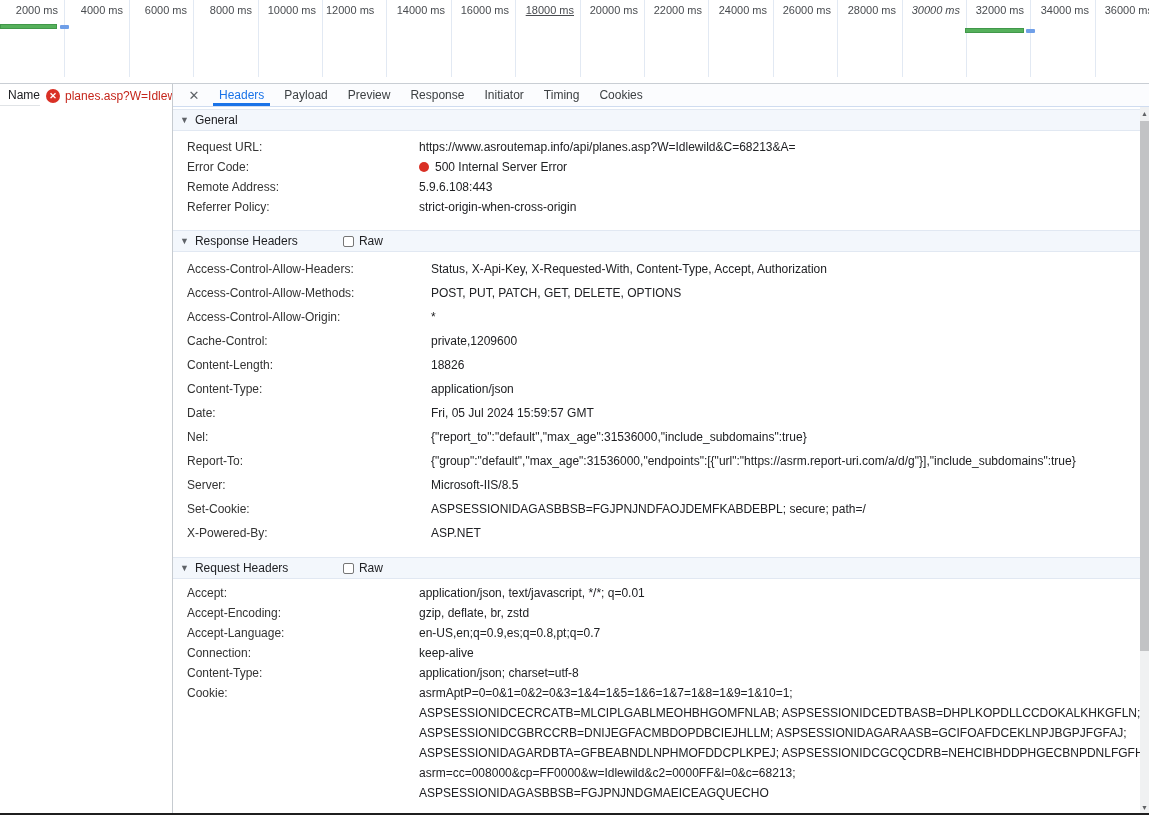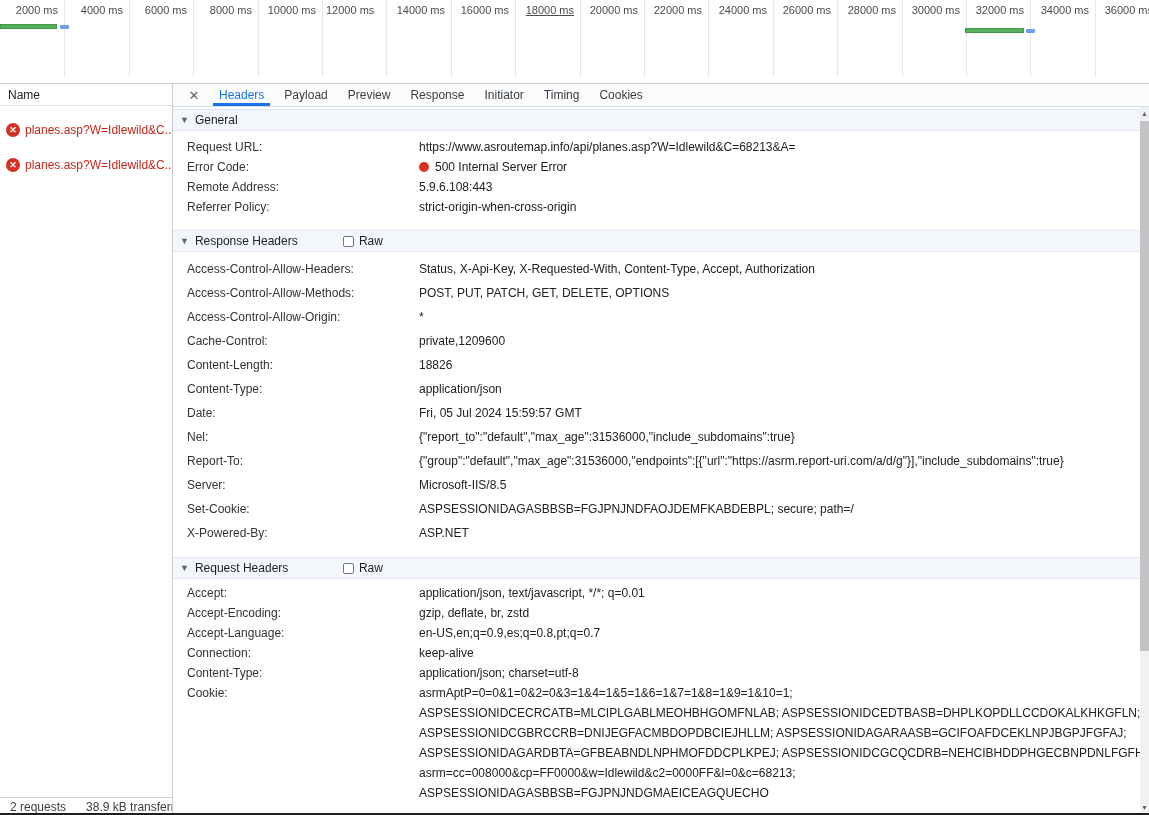--- a/index.html
+++ b/index.html
@@ -13,21 +13,21 @@
   .overview { position:relative; height:84px; border-bottom:1px solid #c9ced4; background:#fff; overflow:hidden; }
   .gridline { position:absolute; top:0; height:77px; width:0; border-left:1px solid #e2e9f3; }
   .tick-label { position:absolute; top:4px; width:84px; text-align:right; font-size:11px; color:#494c50; white-space:nowrap; }
   .wf-green { position:absolute; height:5px; background:#55b05b; border:1px solid #41984a; }
   .wf-blue  { position:absolute; height:4px; background:#6f9fe8; border-radius:1px; }
 
   
   .main { display:flex; height:731px; }
 
   
-  .sidebar { width:173px; min-width:173px; border-right:1px solid #c6cbd0; display:flex; flex-direction:column; background:#fff; overflow:hidden;gap:12px; }
+  .sidebar { width:173px; min-width:173px; border-right:1px solid #c6cbd0; display:flex; background:#fff; overflow:hidden; }
   .name-header { height:22px; line-height:22px; padding-left:8px; border-bottom:1px solid #e0e3e6; color:#202124; }
   .req-row { height:23px; display:flex; align-items:center; padding-left:6px; gap:5px; cursor:pointer; }
   .err-badge { width:14px; height:14px; min-width:14px; border-radius:50%; background:#d93025; color:#fff; font-size:9px; line-height:14px; text-align:center; font-weight:bold; }
   .req-label { color:#c5261b; white-space:nowrap; overflow:hidden; }
   .sidebar-spacer { flex:1; }
   .sidebar-footer { height:18px; border-top:1px solid #cdd1d6; display:flex; align-items:center; color:#3c4043; overflow:hidden; }
   .footer-item { padding:0 10px; white-space:nowrap; }
   .footer-divider { width:1px; align-self:stretch; background:#d5d8db; }
 
   
@@ -43,21 +43,21 @@
   .sec-title { color:#202124; }
   .sec-title.fixed { width:148px; }
   .raw-wrap { display:flex; align-items:center; gap:5px; }
   .raw-box { width:11px; height:11px; border:1px solid #767676; background:#fff; border-radius:2px; }
 
   .sec-head.general { margin-top:2px; }
   .rows-general { padding-top:6px; }
   .rows-general .hrow { height:20px; }
   .sec-head.resp { margin-top:13px; }
   .rows-resp { padding-top:5px; }
-  .rows-resp .hrow { height:24px; }
+  .rows-resp .hrow { height:24px;gap:12px; }
   .sec-head.req { margin-top:12px; }
   .rows-req { padding-top:4px; }
   .rows-req .hrow { height:20px; }
 
   .hrow { display:flex; align-items:center; }
   .hrow.multi { align-items:flex-start; height:auto; }
   .hkey { width:246px; min-width:246px; padding-left:14px; color:#333; white-space:nowrap; }
   .hval { flex:1; white-space:nowrap; overflow:hidden; color:#202124; }
   .multi .hkey { line-height:20px; }
   .cookie-lines .cline { height:20px; line-height:20px; white-space:nowrap; overflow:hidden; }
@@ -97,21 +97,21 @@
     <div class="tick-label" style="left: 554px;">20000 ms</div>
     <div class="gridline" style="left: 708px;"></div>
     <div class="tick-label" style="left: 618px;">22000 ms</div>
     <div class="gridline" style="left: 773px;"></div>
     <div class="tick-label" style="left: 683px;">24000 ms</div>
     <div class="gridline" style="left: 837px;"></div>
     <div class="tick-label" style="left: 747px;">26000 ms</div>
     <div class="gridline" style="left: 902px;"></div>
     <div class="tick-label" style="left: 812px;">28000 ms</div>
     <div class="gridline" style="left: 966px;"></div>
-    <div class="tick-label" style="left: 876px;">30000 ms</div>
+    <div class="tick-label" style="left: 876px; font-style: italic;">30000 ms</div>
     <div class="gridline" style="left: 1030px;"></div>
     <div class="tick-label" style="left: 940px;">32000 ms</div>
     <div class="gridline" style="left: 1095px;"></div>
     <div class="tick-label" style="left: 1005px;">34000 ms</div>
     <div class="tick-label" style="left: 1069px;">36000 ms</div>
     <div class="wf-green" style="left: 0px; top: 24px; width: 57px;"></div>
     <div class="wf-blue" style="left: 60px; top: 25px; width: 9px;"></div>
     <div class="wf-green" style="left: 965px; top: 28px; width: 59px;"></div>
     <div class="wf-blue" style="left: 1026px; top: 29px; width: 9px;"></div>
   </div>

